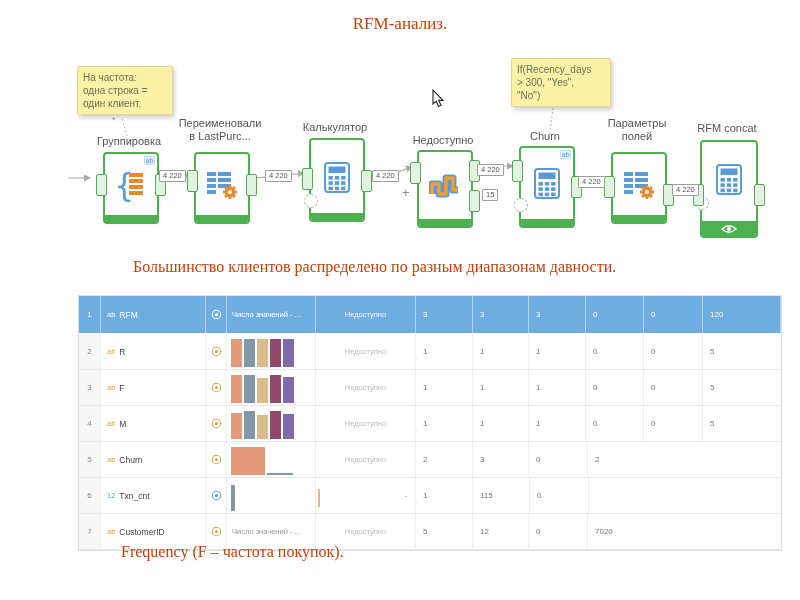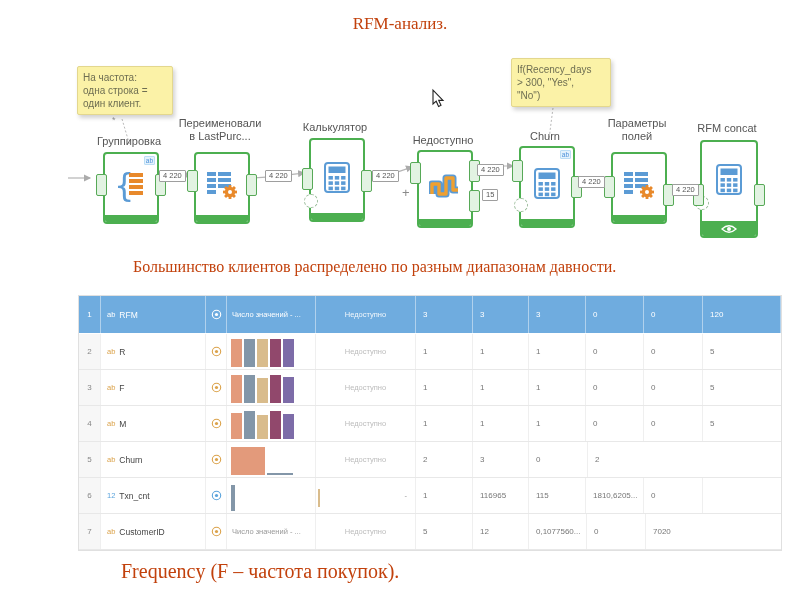--- a/index.html
+++ b/index.html
@@ -1,21 +1,21 @@
 <!DOCTYPE html>
 <html><head>
 <meta charset="utf-8">
 <style>
   html,body{margin:0;padding:0;background:#fff;}
   .canvas{position:relative;width:800px;height:600px;background:#fff;overflow:hidden;
           font-family:"Liberation Sans","DejaVu Sans",sans-serif;}
   .serif{font-family:"Liberation Serif","DejaVu Serif",serif;color:#c2410c;}
   .page-title{position:absolute;top:14px;left:0;width:800px;text-align:center;font-size:17px;}
   .caption1{position:absolute;top:258px;left:133px;font-size:16px;}
-  .caption2{position:absolute;top:560px;left:121px;font-size:20px;}
+  .caption2{position:absolute;top:543px;left:121px;font-size:16px;}
 
   
   .connectors{position:absolute;left:0;top:55px;}
   .note{position:absolute;background:#FBF2A7;border:1px solid #E3D78E;border-radius:2px;
         box-shadow:2px 3px 4px rgba(0,0,0,.18);padding:4px 5px;font-size:10px;line-height:13px;
         color:#6E6E52;z-index:5;}
   .note div{white-space:nowrap;}
   .nlabel{position:absolute;width:110px;text-align:center;font-size:11px;line-height:13px;color:#555;}
   .nbox{position:absolute;background:#fff;border:2px solid #4CAF50;border-radius:4px;z-index:3;}
   .nstrip{position:absolute;left:0;right:0;bottom:0;height:7px;background:#4CAF50;border-radius:0 0 2px 2px;}
@@ -435,23 +435,21 @@
     <div class="td c3">
       <div class="bars">
             <i class="bar p1" style="width:4px;height:26px"></i>
           </div>
     </div>
     <div class="td c4">
       <span class="tick"></span>
       <span class="dash-val">-</span>
     </div>
     <div class="td c5">1</div>
-    <div class="td c6">116965</div>
     <div class="td c7">115</div>
-    <div class="td c8">1810,6205...</div>
     <div class="td c9">0</div>
     <div class="td c10"></div>
   </div>
 
   <div class="trow">
     <div class="td c0">7</div>
     <div class="td c1">
       <span class="tprefix">ab</span>
       <span>CustomerID</span>
     </div>
@@ -460,21 +458,20 @@
             <circle cx="5.5" cy="5.5" r="4.2" fill="none" stroke="currentColor" stroke-width="1.1"></circle>
             <circle cx="5.5" cy="5.5" r="1.6" fill="currentColor"></circle>
           </svg>
     </div>
     <div class="td c3">
           <span class="histtext">Число значений - ...</span>
         </div>
     <div class="td c4">Недоступно</div>
     <div class="td c5">5</div>
     <div class="td c6">12</div>
-    <div class="td c8">0,1077560...</div>
     <div class="td c9">0</div>
     <div class="td c10">7020</div>
   </div>
 </div>
 
 <div class="caption2 serif">Frequency (F – частота покупок).</div>
 
 </div>
 
 </body></html>

